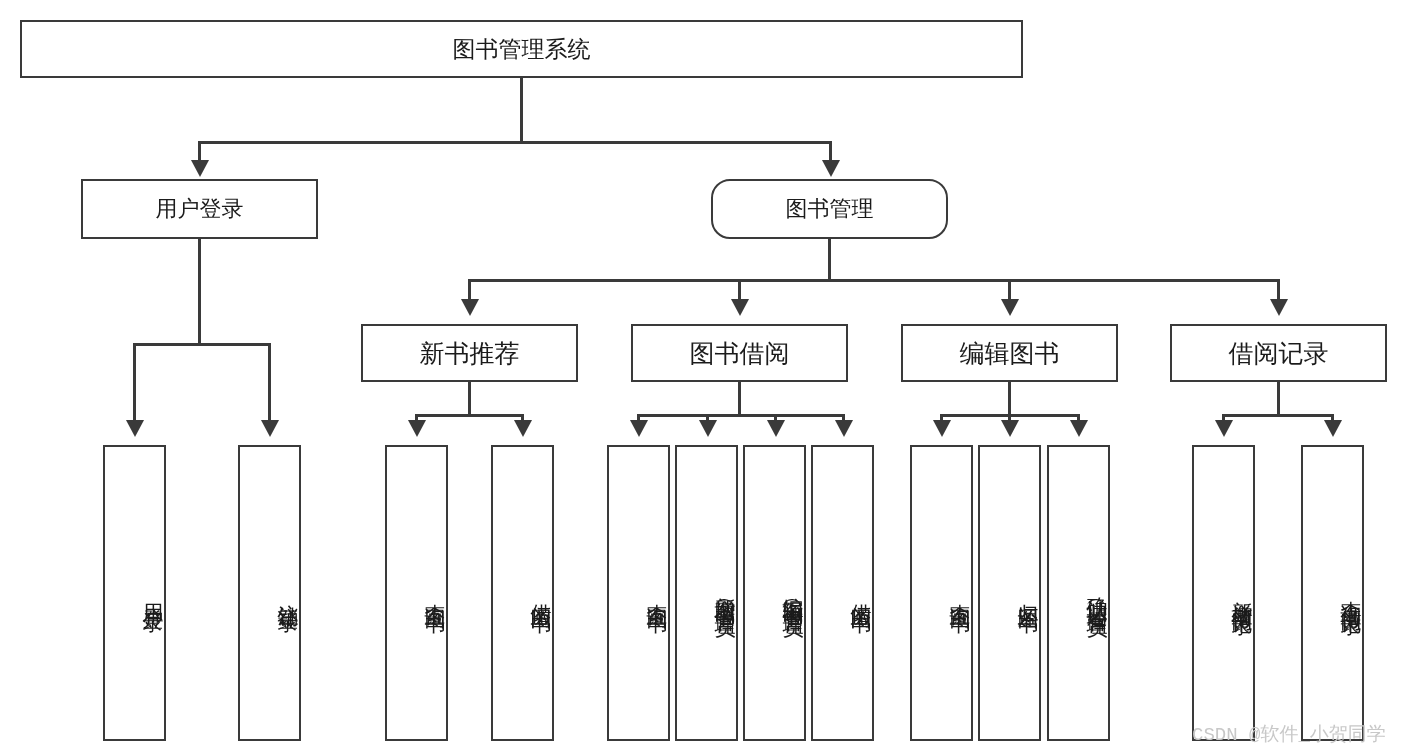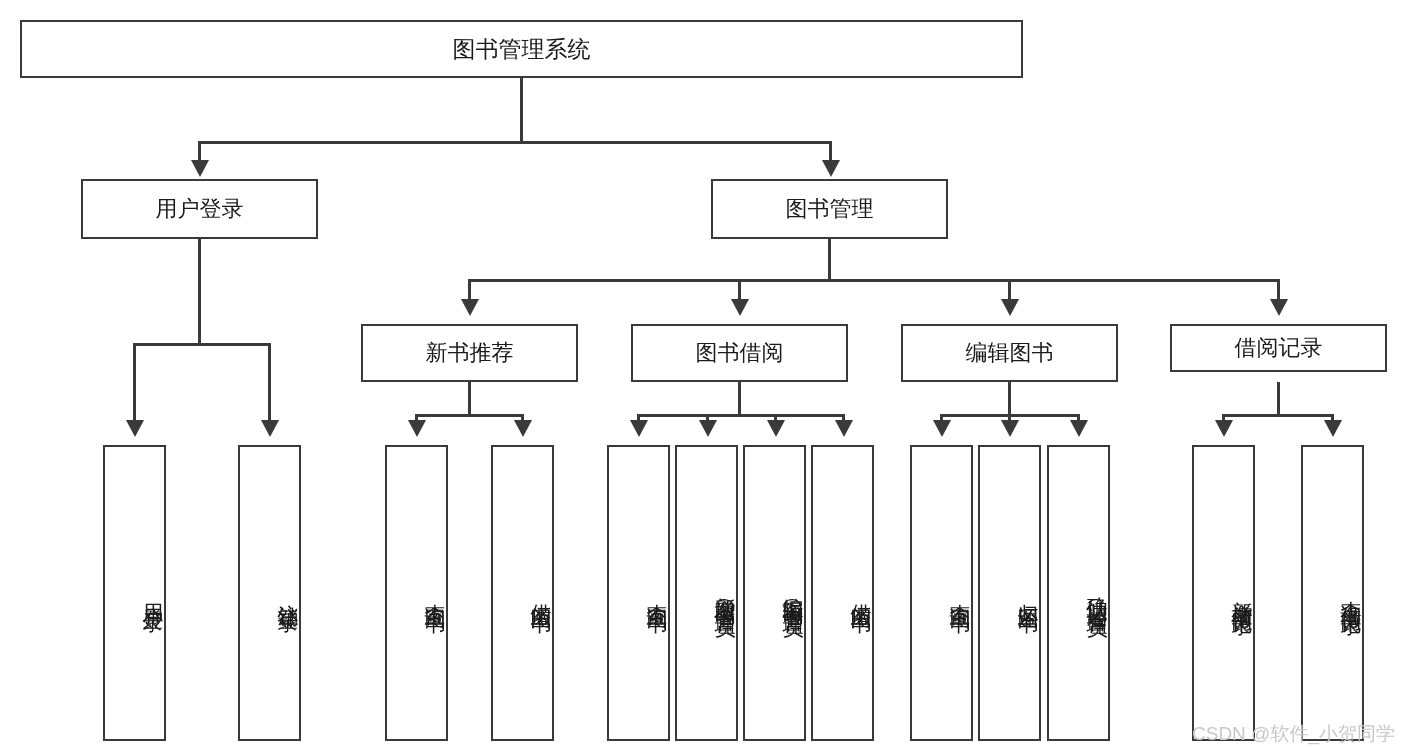--- a/index.html
+++ b/index.html
@@ -30,21 +30,21 @@
     justify-content: center;
     color: #1b1b1b;
   }
   .box.root {
     font-size: 23px;
   }
   .box.level1 {
     font-size: 22px;
   }
   .box.level2 {
-    font-size: 22px;
+    font-size: 25px;
   }
   
   .box.leaf {
     writing-mode: vertical-rl;
     text-orientation: upright;
     letter-spacing: 3px;
     font-size: 21px;
     padding-top: 6px;
     padding-bottom: 6px;
     align-items: flex-start;
@@ -101,21 +101,21 @@
 
   <div class="vline" style="left:198px; top:133px; width:3px; height:22px;"></div>
   <div class="arrow" style="left:191px; top:152px;"></div>
 
   <div class="vline" style="left:829px; top:133px; width:3px; height:22px;"></div>
   <div class="arrow" style="left:822px; top:152px;"></div>
 
   <div class="box level1" style="left:81px; top:171px; width:237px; height:60px;">
     <span class="label">用户登录</span>
   </div>
-  <div class="box level1" style="left:711px; top:171px; width:237px; height:60px;">
+  <div class="box level1" style="left:711px; top:171px; width:237px; height:60px;border-radius:19px;">
     <span class="label">图书管理</span>
   </div>
 
   <div class="vline" style="left:828px; top:231px; width:3px; height:42px;"></div>
   <div class="hline" style="left:468px; top:271px; width:812px; height:3px;"></div>
 
   <div class="vline" style="left:468px; top:271px; width:3px; height:22px;"></div>
   <div class="arrow" style="left:461px; top:291px;"></div>
 
   <div class="vline" style="left:738px; top:271px; width:3px; height:22px;"></div>
@@ -129,21 +129,21 @@
 
   <div class="box level2" style="left:361px; top:316px; width:217px; height:58px;">
     <span class="label">新书推荐</span>
   </div>
   <div class="box level2" style="left:631px; top:316px; width:217px; height:58px;font-family:Liberation Mono, monospace;">
     <span class="label">图书借阅</span>
   </div>
   <div class="box level2" style="left:901px; top:316px; width:217px; height:58px;">
     <span class="label">编辑图书</span>
   </div>
-  <div class="box level2" style="left:1170px; top:316px; width:217px; height:48px;">
+  <div class="box level2" style="left:1170px; top:316px; width:217px; height:58px;">
     <span class="label">借阅记录</span>
   </div>
 
   <div class="vline" style="left:198px; top:231px; width:3px; height:106px;"></div>
   <div class="hline" style="left:133px; top:335px; width:138px; height:3px;"></div>
   <div class="vline" style="left:133px; top:335px; width:3px; height:78px;"></div>
   <div class="arrow" style="left:126px; top:412px;"></div>
   <div class="vline" style="left:268px; top:335px; width:3px; height:78px;"></div>
   <div class="arrow" style="left:261px; top:412px;"></div>
 
@@ -218,15 +218,15 @@
   <div class="vline" style="left:1331px; top:406px; width:3px; height:8px;"></div>
   <div class="arrow" style="left:1324px; top:412px;"></div>
 
   <div class="box leaf" style="left:1192px; top:437px; width:63px; height:296px;">
     <span class="label">新增借阅记录</span>
   </div>
   <div class="box leaf" style="left:1301px; top:437px; width:63px; height:296px;">
     <span class="label">查询借阅记录</span>
   </div>
 
-  <div class="watermark" style="left:1192px; top:713px;">CSDN @软件_小贺同学</div>
+  <div class="watermark" style="left:1192px; top:713px;font-family:Liberation Mono, monospace;">CSDN @软件_小贺同学</div>
 
 </div>
 
 </body></html>

